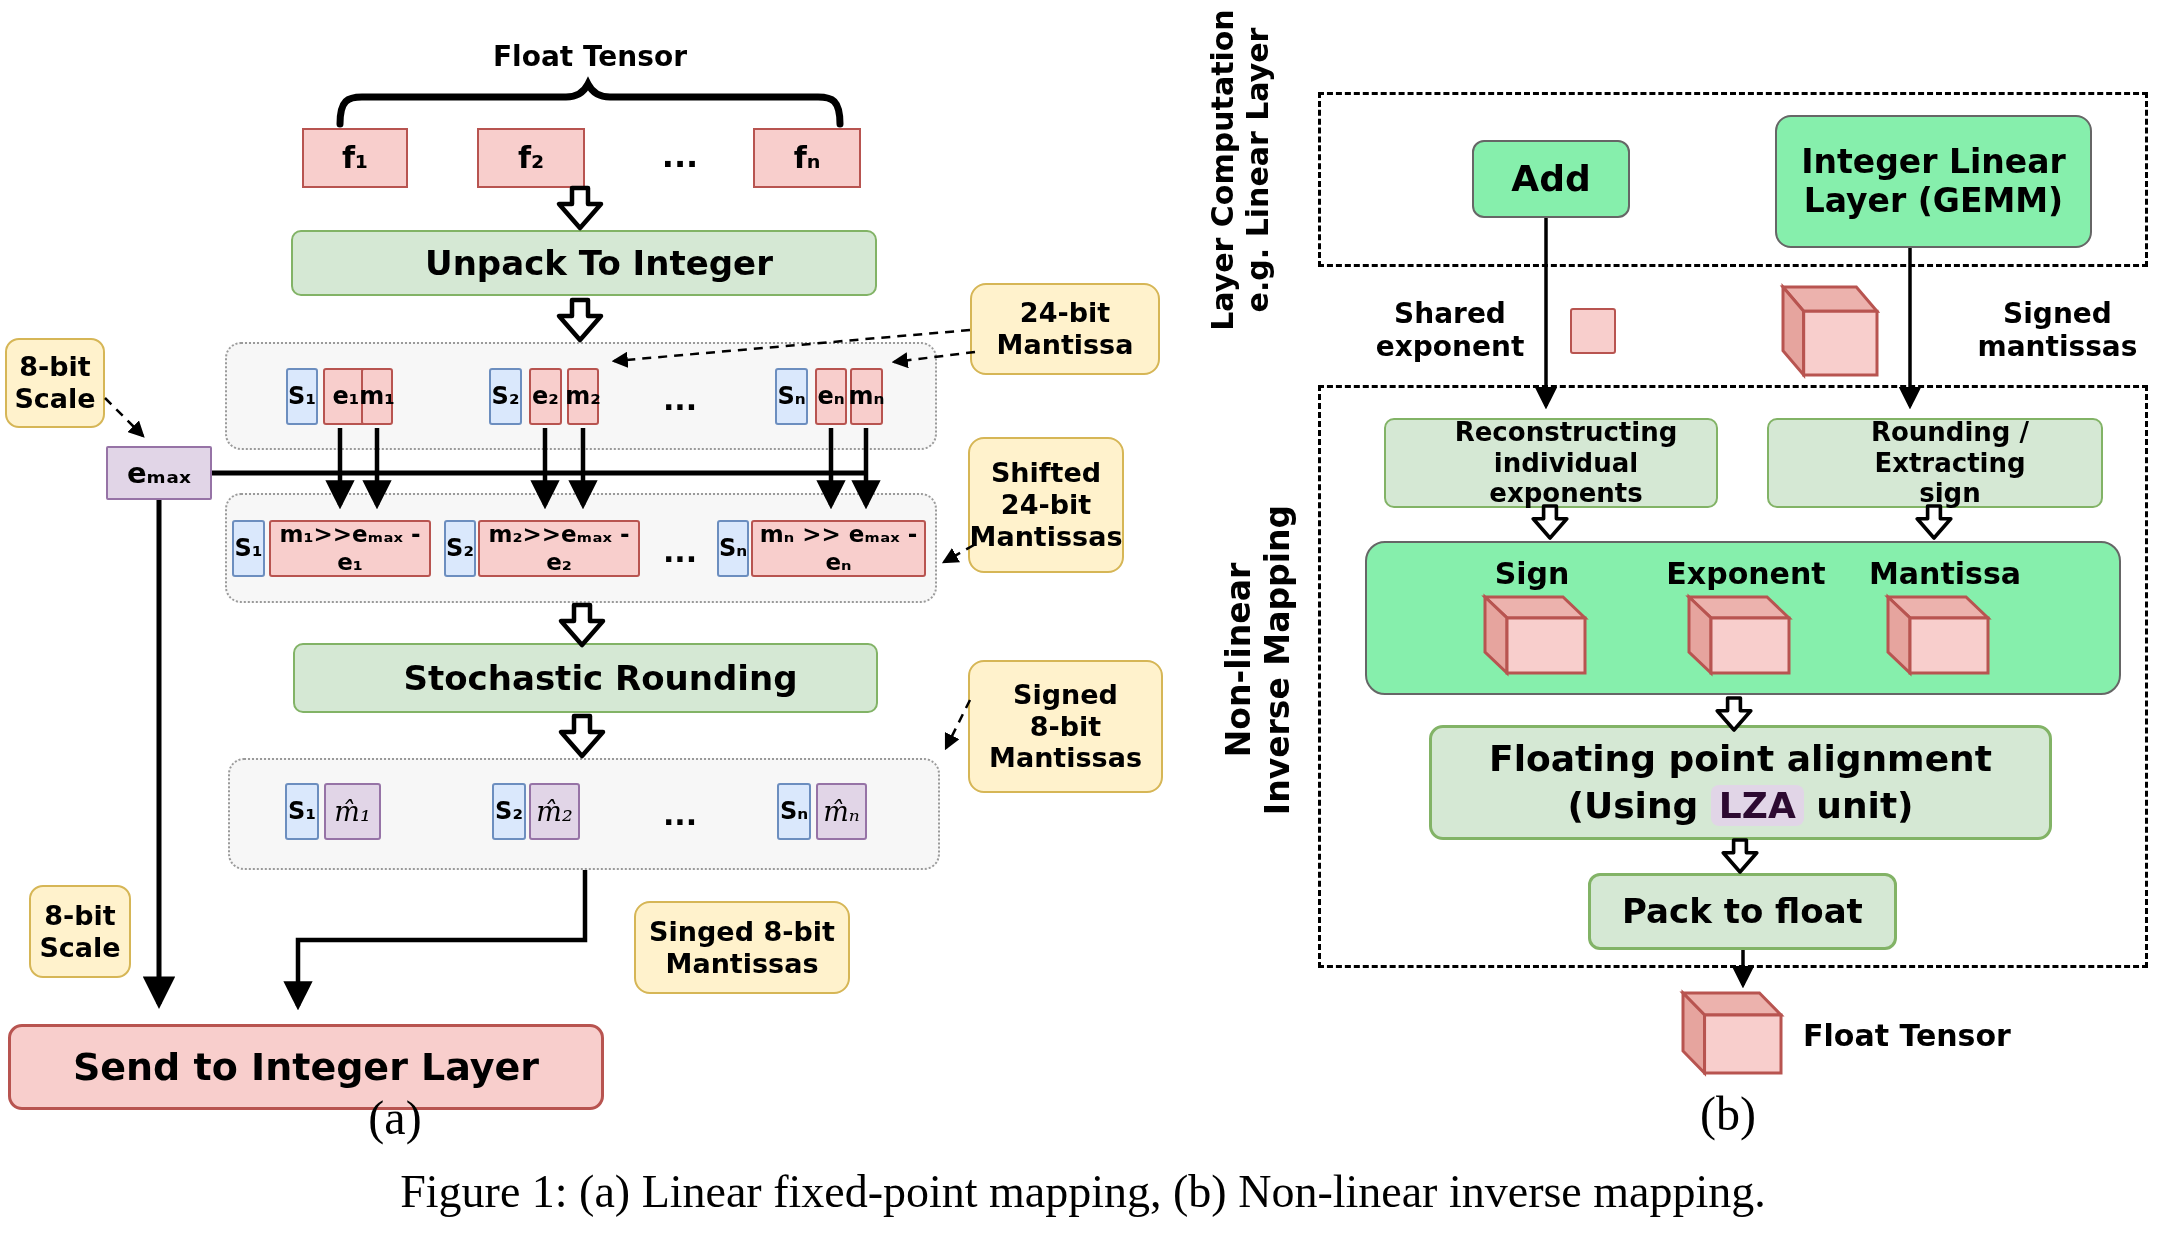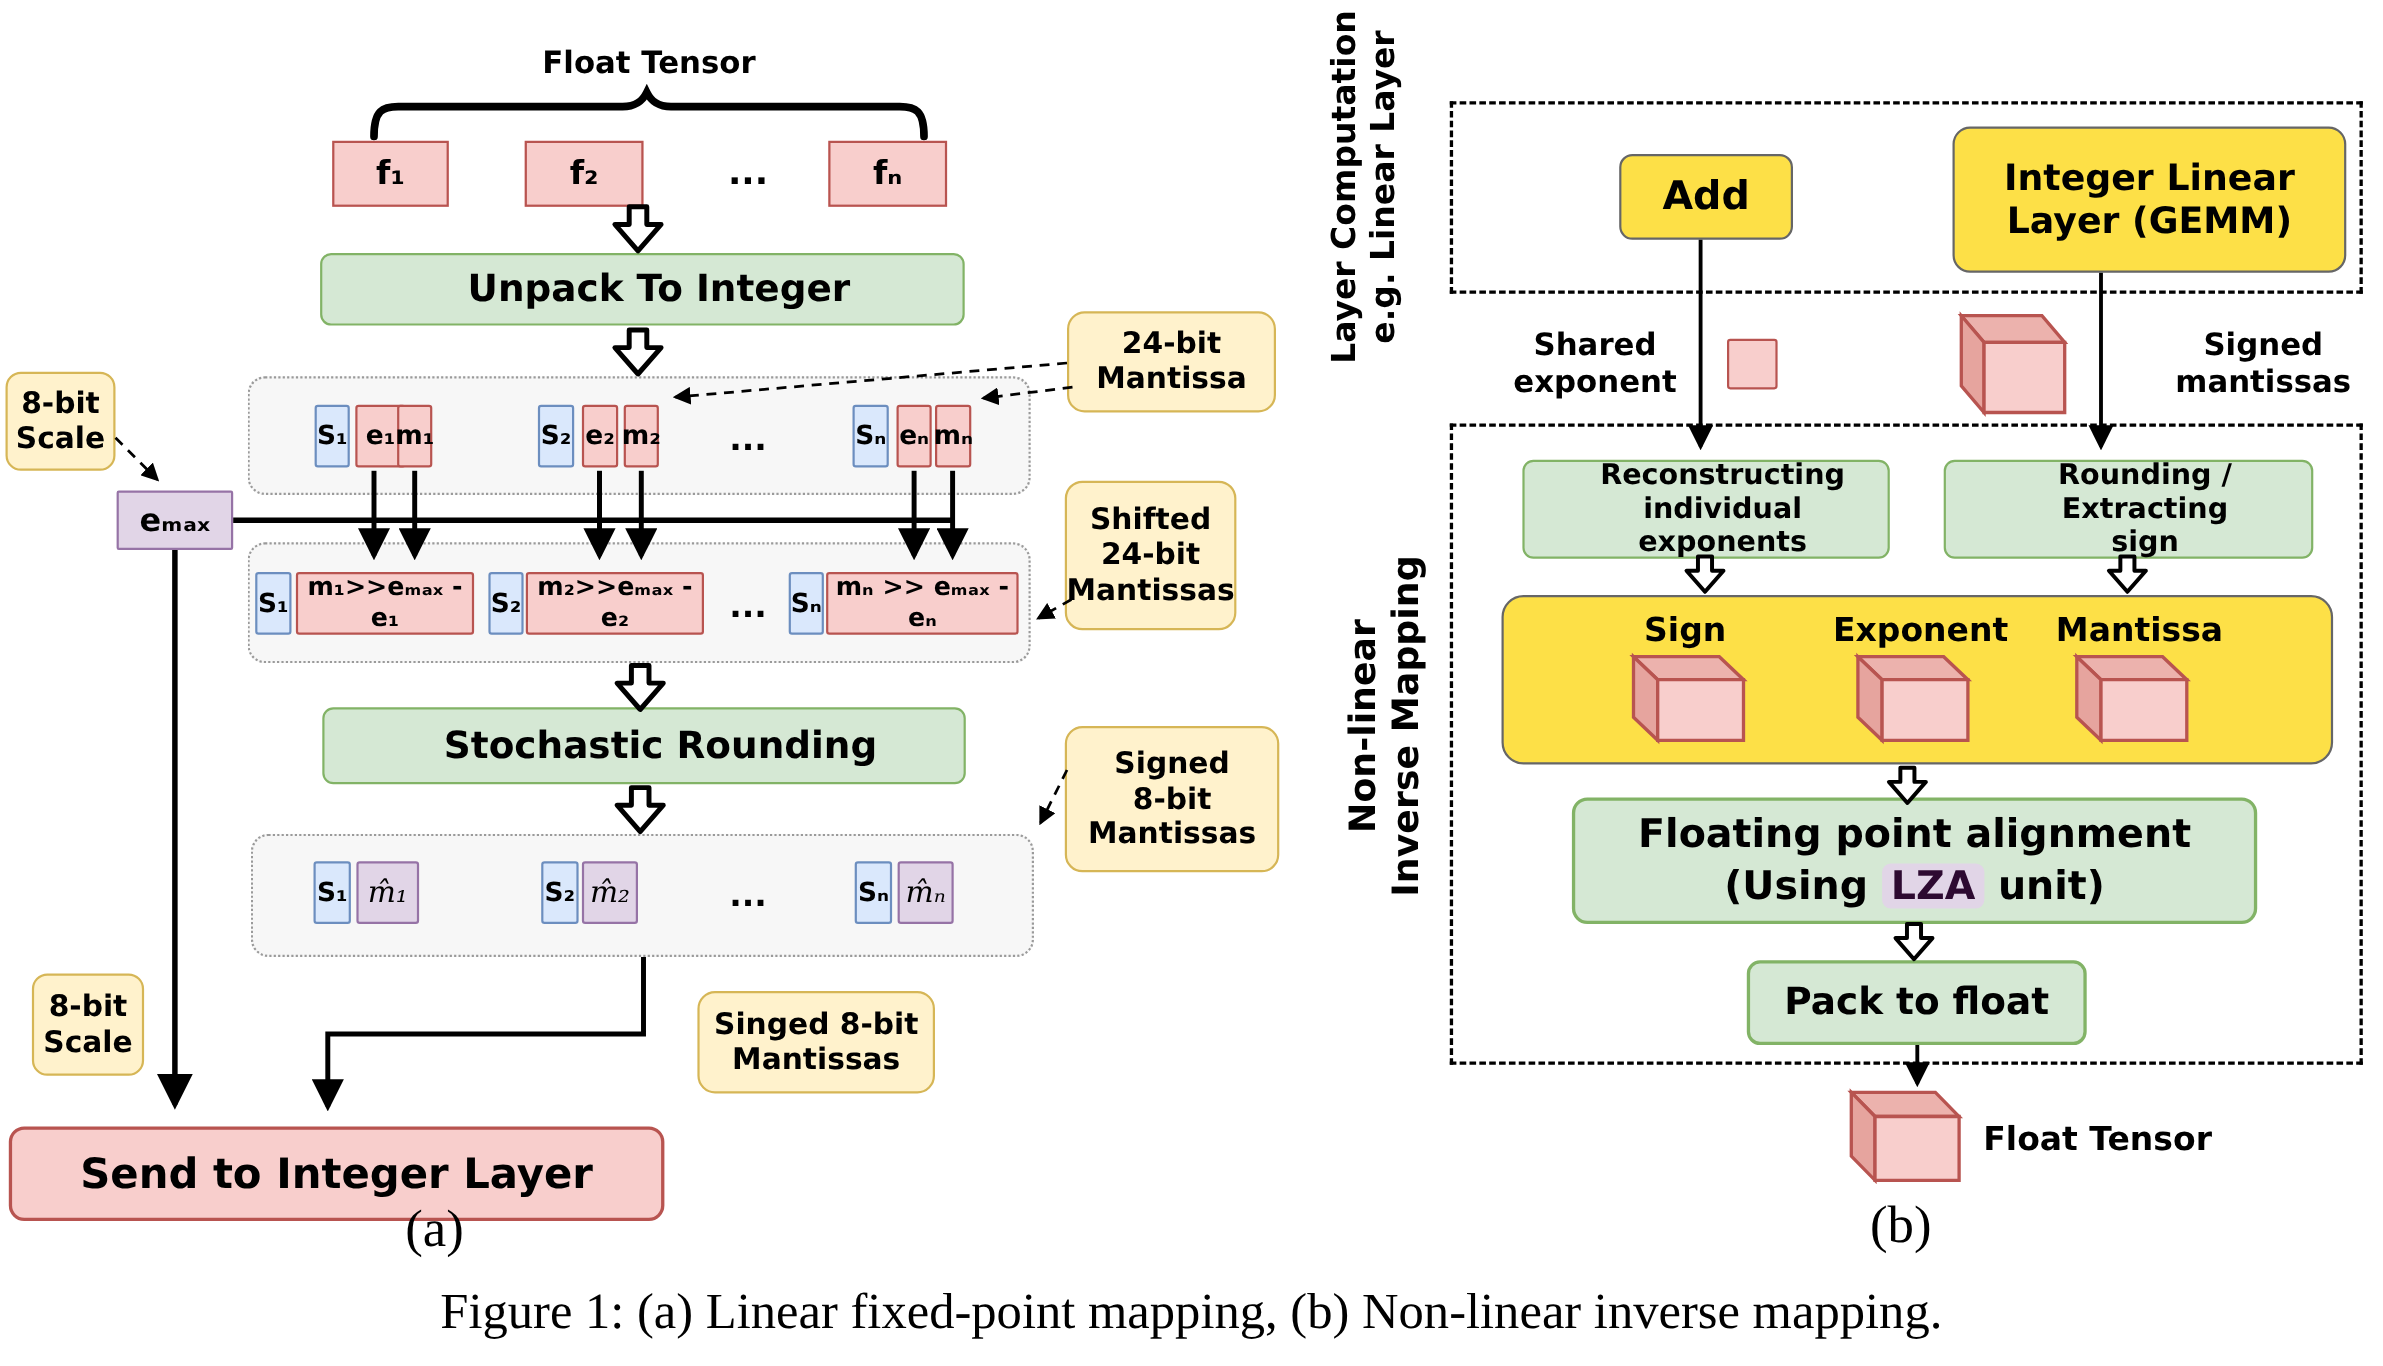--- a/index.html
+++ b/index.html
@@ -10,21 +10,21 @@
        align-items:center;justify-content:center;text-align:center;font-weight:bold;line-height:1.18;}
   .pink{background:#f8cecc;border:2px solid #b85450;}
   .pinkr{background:#f8cecc;border:3px solid #b85450;border-radius:14px;}
   .green{background:#d5e8d4;border:2px solid #82b366;border-radius:10px;padding-left:30px;}
   .greenl{background:#d5e8d4;border:3px solid #82b366;border-radius:14px;}
   .yellow{background:#fff2cc;border:2px solid #d6b656;border-radius:16px;}
   .blue{background:#dae8fc;border:2px solid #6c8ebf;border-radius:3px;}
   .lav{background:#e1d5e7;border:2px solid #9673a6;border-radius:3px;}
   .pinkc{background:#f8cecc;border:2px solid #b85450;border-radius:3px;}
   .dotc{background:#f7f7f7;border:2px dotted #9a9a9a;border-radius:16px;position:absolute;box-sizing:border-box;}
-  .grayb{background:#fde047;border:2.5px solid #666;border-radius:12px;}
+  .grayb{background:#86efac;border:2.5px solid #666;border-radius:12px;}
   .dashb{position:absolute;box-sizing:border-box;border:3.5px dashed #000;background:transparent;}
   .lbl{position:absolute;font-weight:bold;text-align:center;line-height:1.18;}
   .serif{font-family:"Liberation Serif","DejaVu Serif",serif;font-weight:normal;}
   .hat{font-family:"DejaVu Serif",serif;font-style:italic;font-weight:normal;}
   .rot{transform:rotate(-90deg);display:flex;flex-direction:column;align-items:center;justify-content:center;}
   .lza{background:#e1d5e7;color:#2d0a31;border-radius:8px;padding:0 8px;}
   .prespan{white-space:pre;}
   svg.overlay{position:absolute;left:0;top:0;pointer-events:none;}
 </style>
 </head>
@@ -109,21 +109,21 @@
 
   <div class="lbl serif" style="left:320px;top:1090px;width:150px;font-size:48px;">(a)</div>
 
   <div class="lbl rot" style="left:1070px;top:128px;width:340px;height:84px;font-size:30px;">
     <div>Layer Computation</div>
     <div>e.g. Linear Layer</div>
   </div>
   <div class="dashb" style="left:1318px;top:92px;width:830px;height:175px;"></div>
 
   <div class="box grayb" style="left:1472px;top:140px;width:158px;height:78px;font-size:36px;">Add</div>
-  <div class="box grayb" style="left:1775px;top:115px;width:358px;height:133px;font-size:33px;border-radius:16px;">
+  <div class="box grayb" style="left:1775px;top:115px;width:317px;height:133px;font-size:33px;border-radius:16px;">
     <div>Integer Linear</div>
     <div>Layer (GEMM)</div>
   </div>
 
   <div class="box" style="left:1370px;top:300px;width:160px;height:60px;font-size:28px;">
     <div>Shared</div>
     <div>exponent</div>
   </div>
   <div class="abs pinkc" style="left:1570px;top:308px;width:46px;height:46px;border-width:2.5px;"></div>
   <div class="box" style="left:1975px;top:300px;width:165px;height:60px;font-size:28px;">

